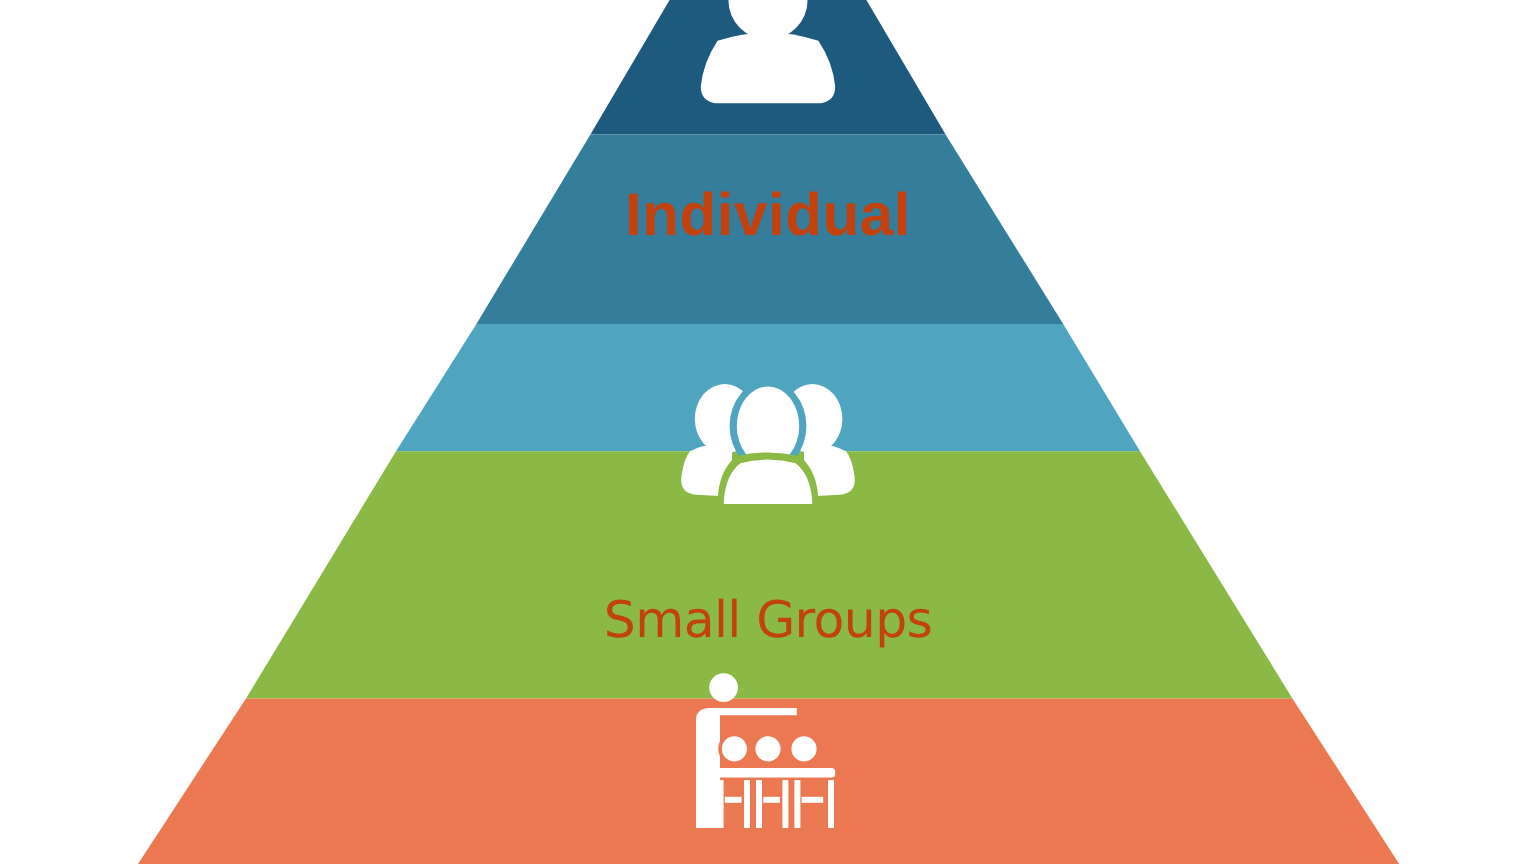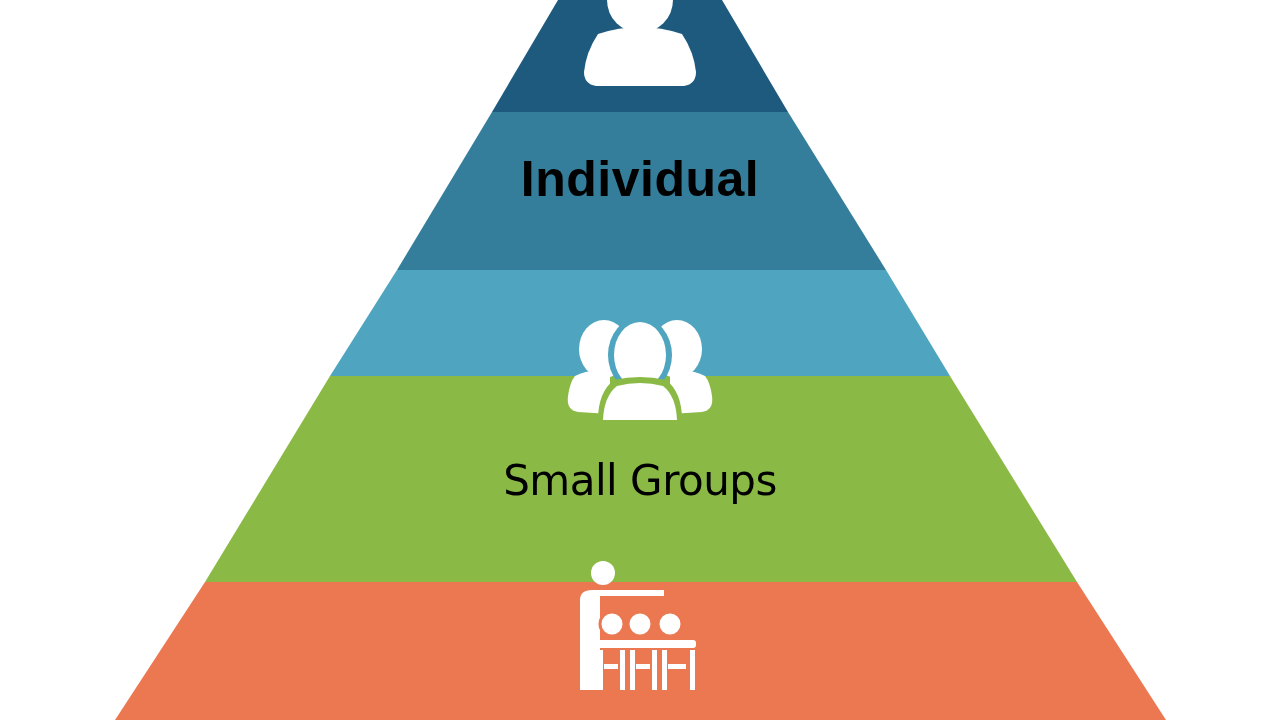--- a/index.html
+++ b/index.html
@@ -5,24 +5,24 @@
   html, body { margin: 0; padding: 0; }
   body {
     width: 1280px; height: 720px; overflow: hidden;
     background: #ffffff;
     font-family: "Liberation Sans", "DejaVu Sans", sans-serif;
     position: relative;
   }
   #stage { position: absolute; left: 0; top: 0; width: 1280px; height: 720px; }
   .label {
     position: absolute; left: 0; width: 1280px; text-align: center;
-    color: #000000; white-space: nowrap;
+    color: #c2410c; white-space: nowrap;
   }
   .label-bold { top: 150px; font-size: 50px; font-weight: bold; letter-spacing: 0.5px; }
-  .label-light { top: 456px; font-size: 42px; font-weight: normal; font-family: "DejaVu Sans", sans-serif; letter-spacing: -0.5px; }
+  .label-light { top: 492px; font-size: 42px; font-weight: normal; font-family: "DejaVu Sans", sans-serif; letter-spacing: -0.5px; }
 </style>
 </head>
 <body>
 
 <svg id="stage" width="1280" height="720" viewBox="0 0 1280 720">
 
   <polygon points="558,0 722,0 788,112 492,112" fill="#1d5a7e"></polygon>
 
   <polygon points="492,112 788,112 886,270 397,270" fill="#357e9b"></polygon>
 

